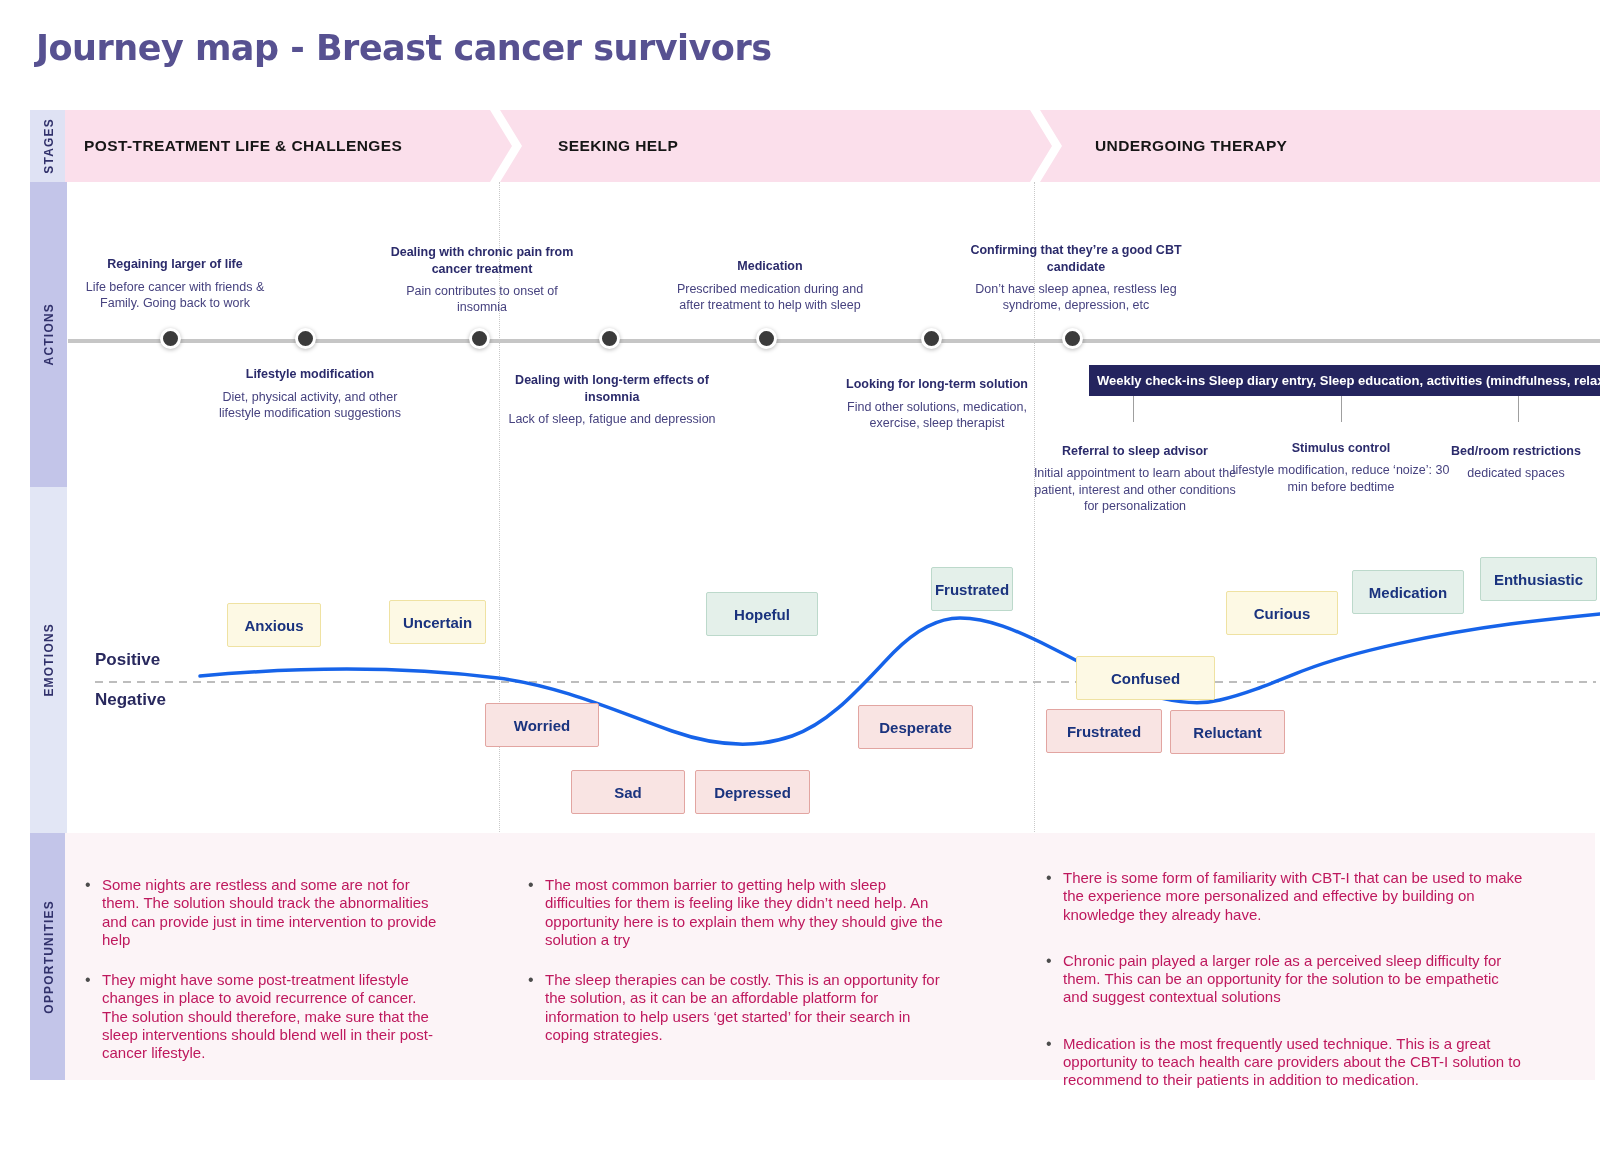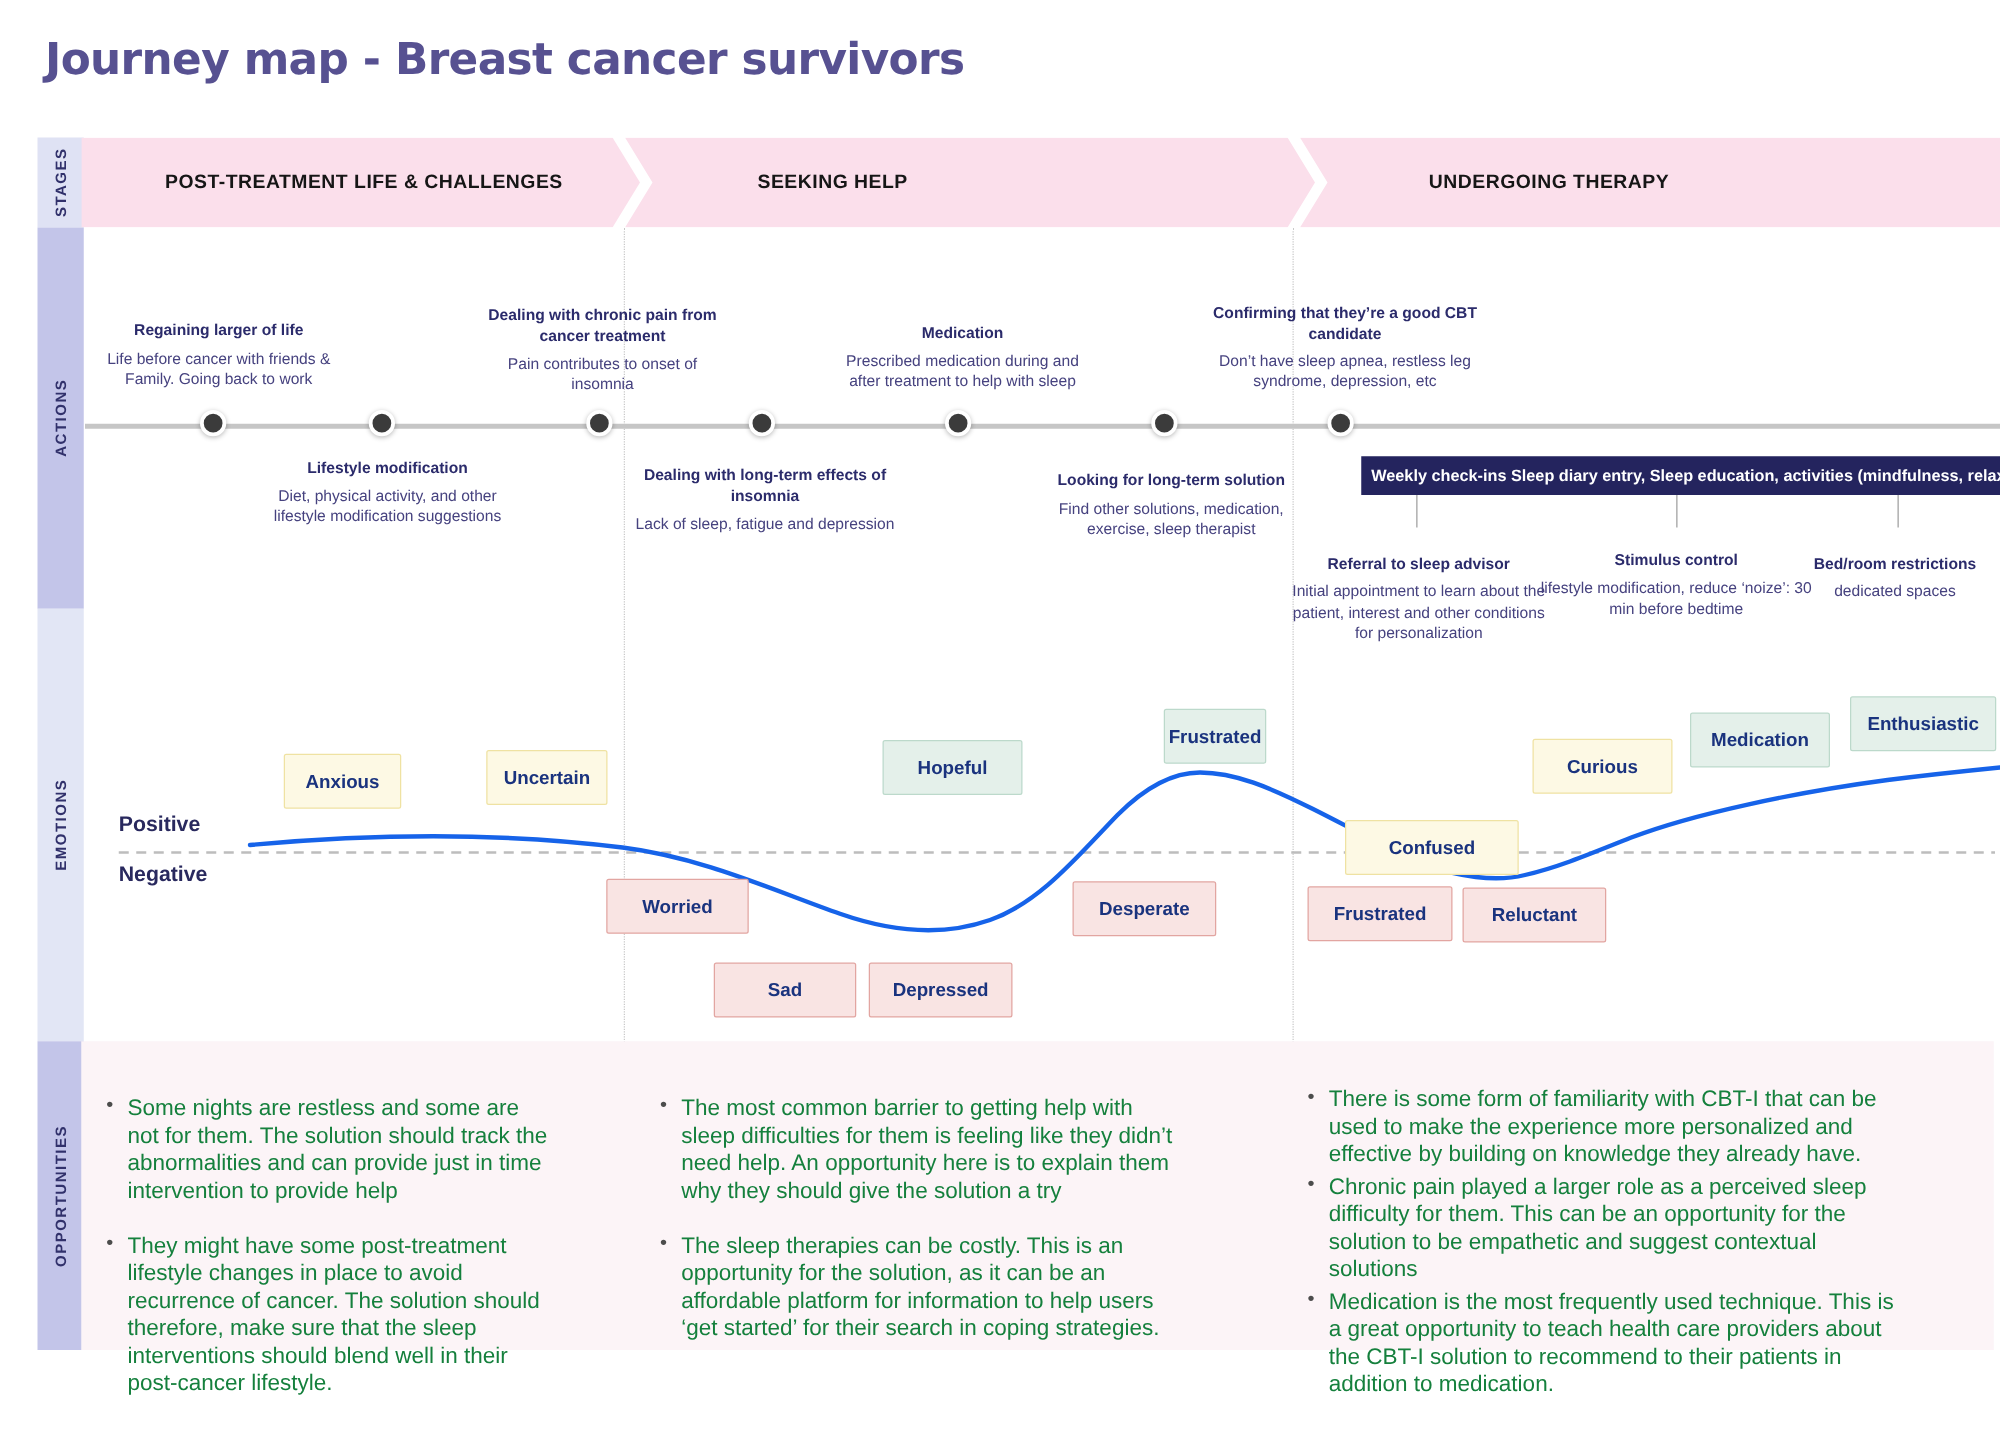--- a/index.html
+++ b/index.html
@@ -14,21 +14,21 @@
   .rail-cell { position:absolute; left:30px; width:37px; display:flex; align-items:center; justify-content:center; }
   .rail-cell span { writing-mode:vertical-rl; transform:rotate(180deg); font-size:12px; font-weight:700;
                     letter-spacing:1.2px; color:#31316B; white-space:nowrap; }
   .rail-stages { top:110px; height:72px; background:#DFE2F4; }
   .rail-actions { top:182px; height:305px; background:#C3C5E9; }
   .rail-emotions { top:487px; height:346px; background:#E2E6F5; }
   .rail-opps { top:833px; height:247px; background:#C3C5E9; }
 
   
   .stage-seg { position:absolute; top:110px; height:72px; background:#FBDFEB; display:flex; align-items:center; }
-  .stage-seg .stage-label { font-size:15.5px; font-weight:700; color:#161616; letter-spacing:0.4px; white-space:nowrap;margin-left:48px; }
+  .stage-seg .stage-label { font-size:15.5px; font-weight:700; color:#161616; letter-spacing:0.4px; white-space:nowrap; }
   .seg1 { left:65px; width:447px; clip-path:polygon(0 0, calc(100% - 22px) 0, 100% 50%, calc(100% - 22px) 100%, 0 100%); padding-left:19px; }
   .seg2 { left:500px; width:552px; clip-path:polygon(0 0, calc(100% - 22px) 0, 100% 50%, calc(100% - 22px) 100%, 0 100%, 22px 50%); padding-left:58px; }
   .seg3 { left:1040px; width:560px; clip-path:polygon(0 0, 100% 0, 100% 100%, 0 100%, 22px 50%); padding-left:55px; }
 
   
   .vdivider { position:absolute; top:182px; height:898px; width:0; border-left:1px dotted #C9C9C9; }
 
   
   .timeline { position:absolute; left:68px; top:339px; width:1532px; height:4px; background:#C6C6C6; }
   .tdot { position:absolute; width:21px; height:21px; border-radius:50%; background:#3B3B3B;
@@ -53,24 +53,24 @@
   .emo-svg { position:absolute; left:0; top:0; pointer-events:none; }
   .badge { position:absolute; height:44px; display:flex; align-items:center; justify-content:center;
            font-size:15px; font-weight:700; color:#1A337E; border:1px solid; border-radius:2px; z-index:3; }
   .tone-yellow { background:#FDF9E4; border-color:#EFE2A2; }
   .tone-green  { background:#E4F0EA; border-color:#BCD9CB; }
   .tone-pink   { background:#F9E4E3; border-color:#E2A5A1; }
 
   
   .opp-band { position:absolute; left:65px; top:833px; width:1530px; height:247px; background:#FCF4F7; }
   .opp-col { position:absolute; list-style:none; }
-  .opp-col li { position:relative; padding-left:17px; font-size:18px; line-height:1.22; color:#15803d; }
+  .opp-col li { position:relative; padding-left:17px; font-size:15px; line-height:1.22; color:#be185d; }
   .opp-col li::before { content:"\2022"; position:absolute; left:0; top:-1px; color:#4C4C4C; font-size:16px; }
   .gap22 li + li { margin-top:22px; }
-  .gap14 li + li { margin-top:4px; }
+  .gap14 li + li { margin-top:28px; }
 </style>
 </head>
 <body>
 
 <div class="page">
 
   <div class="title">Journey map - Breast cancer survivors</div>
 
   <div class="rail-cell rail-stages">
       <span>STAGES</span>

